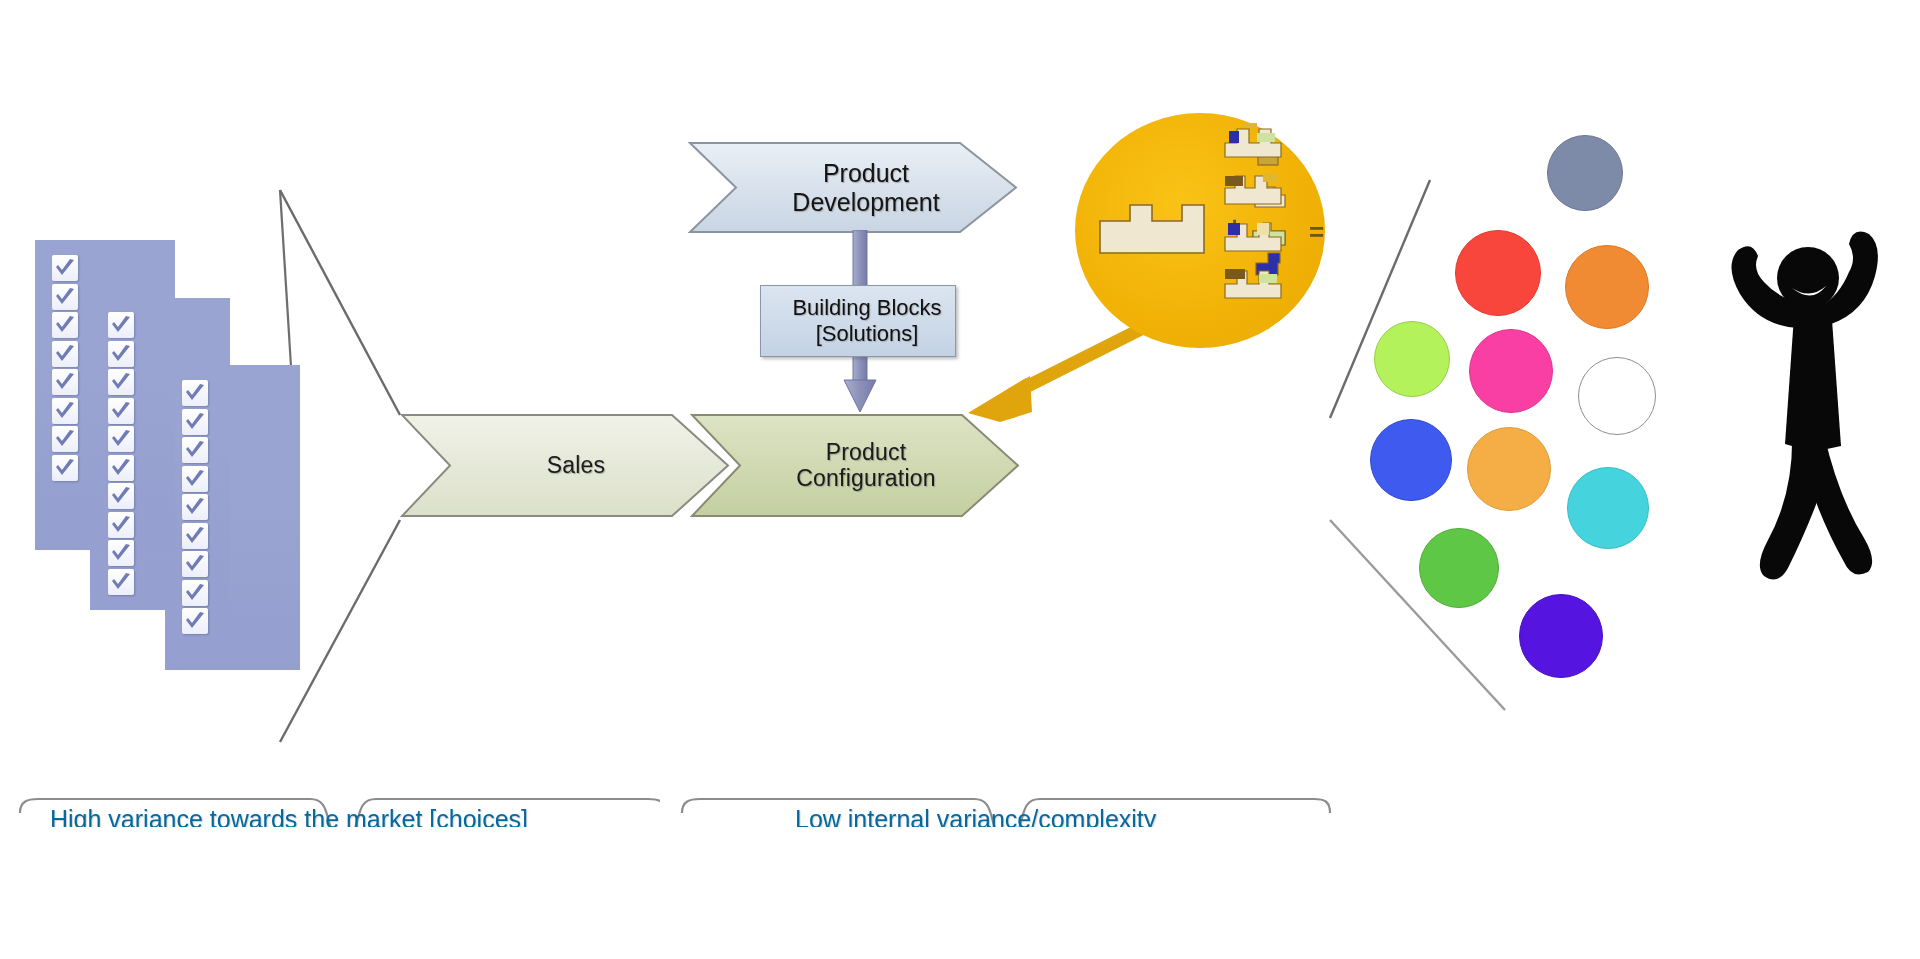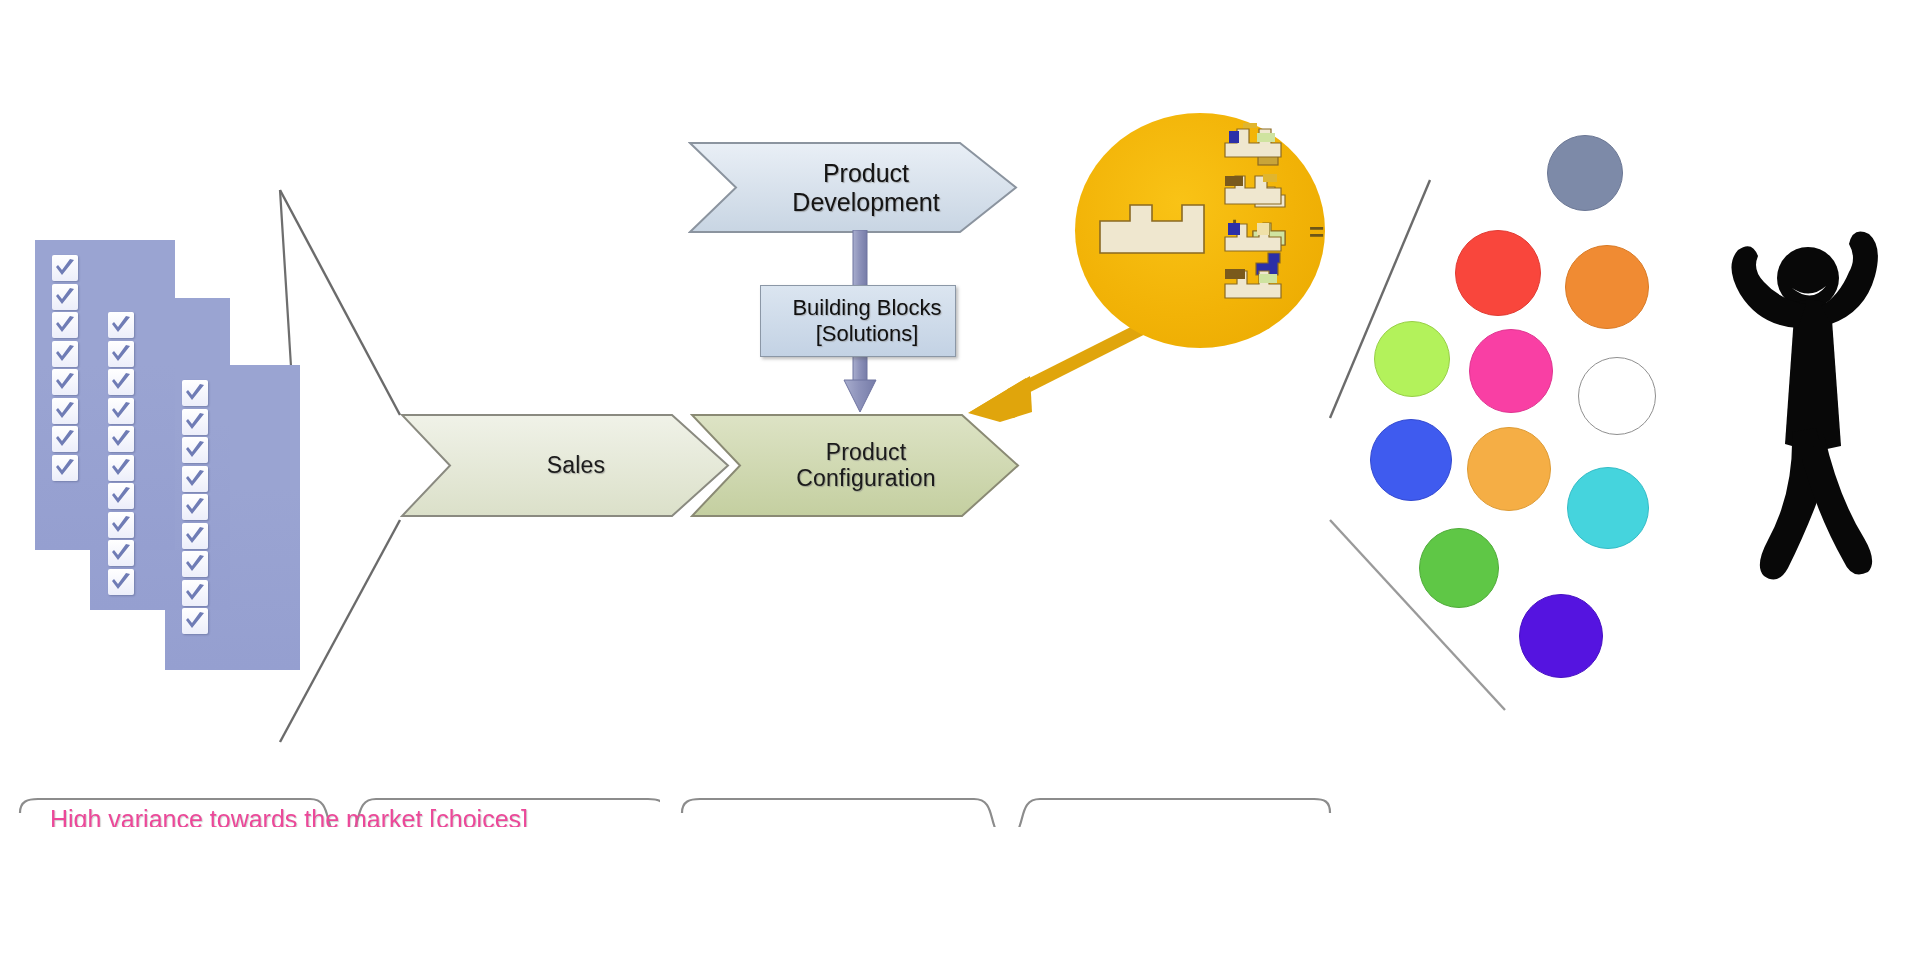--- a/index.html
+++ b/index.html
@@ -78,21 +78,21 @@
     background: radial-gradient(circle at 42% 38%, #f9c316 0%, #f2b307 55%, #e9a800 100%);
   }
 
   
   .dot { position:absolute; border-radius:50%; }
 
   
   .blabel {
     position:absolute;
     font-size: 25px;
-    color:#ec4899;
+    color:#0369a1;
     white-space: nowrap;
     text-shadow: 1px 1px 1px rgba(150,150,150,0.45);
   }
   .arrowlbl {
     position:absolute;
     font-size: 26px;
     color:#111;
     white-space:nowrap;
     text-shadow: 1px 1px 1px rgba(150,150,150,0.45);
   }
@@ -424,20 +424,21 @@
              C339 48 343 40 346 30 C350 18 350 4 366 4 L638 4 C648 4 656 6 656 18" fill="none" stroke="#8c8c8c" stroke-width="2.2"></path>
   </svg>
 
   <svg class="abs" style="left:672px; top:795px; width:660px; height:110px;">
     <path d="M10 18 C10 6 18 4 28 4 L302 4 C318 4 318 18 322 30 C325 40 329 48 335 52
              C341 48 345 40 348 30 C352 18 352 4 368 4 L642 4 C652 4 658 6 658 18" fill="none" stroke="#8c8c8c" stroke-width="2.2"></path>
   </svg>
 
   <div class="blabel" style="left:50px; top:805px;">High variance towards the market [choices]</div>
 
+  <div class="blabel" style="left:795px; top:805px;">Low internal variance/complexity</div>
 
   <div class="arrowlbl" style="left:290px; top:913px;">Sales</div>
   <svg class="abs" style="left:320px; top:903px; width:36px; height:52px;">
     <defs>
       <linearGradient id="gUp" x1="0" y1="0" x2="1" y2="0">
         <stop offset="0%" stop-color="#a9cd74"></stop>
         <stop offset="50%" stop-color="#8cbf4d"></stop>
         <stop offset="100%" stop-color="#76a83b"></stop>
       </linearGradient>
     </defs>

